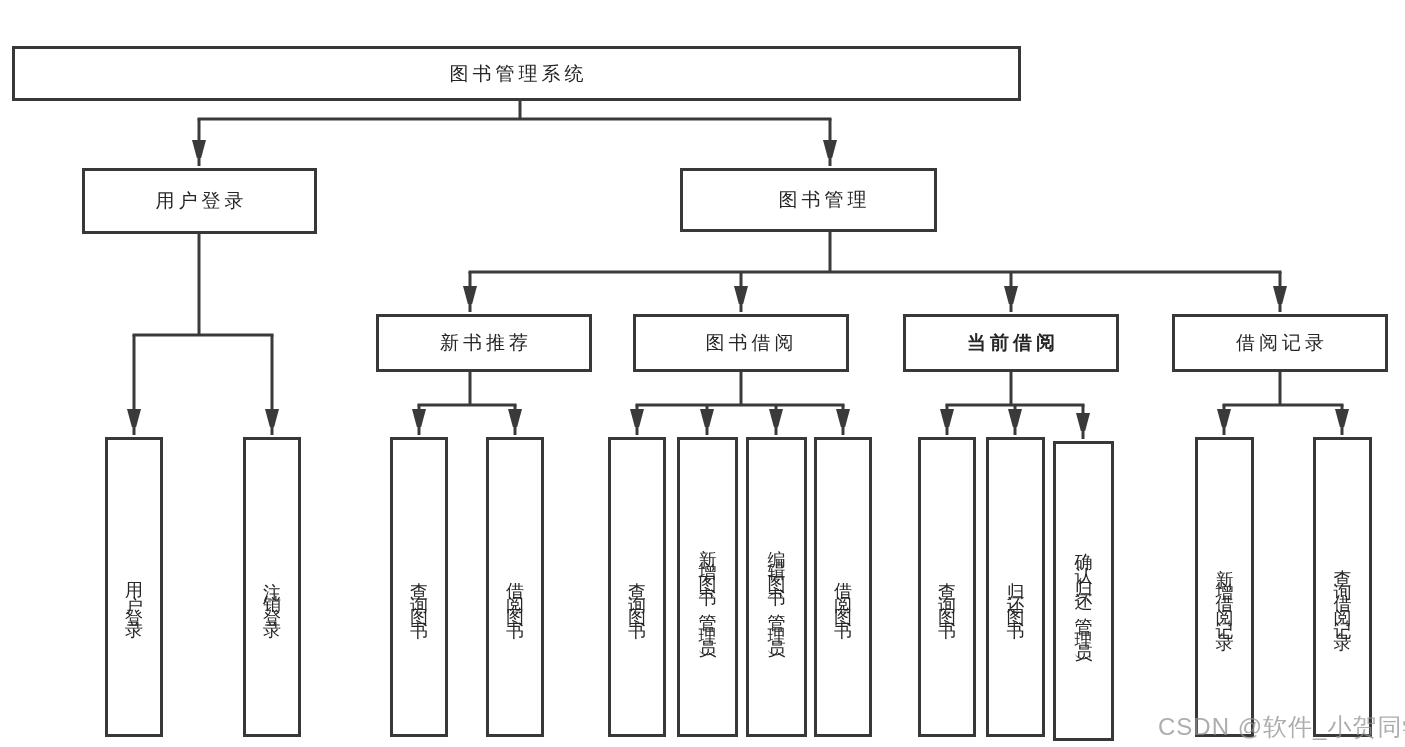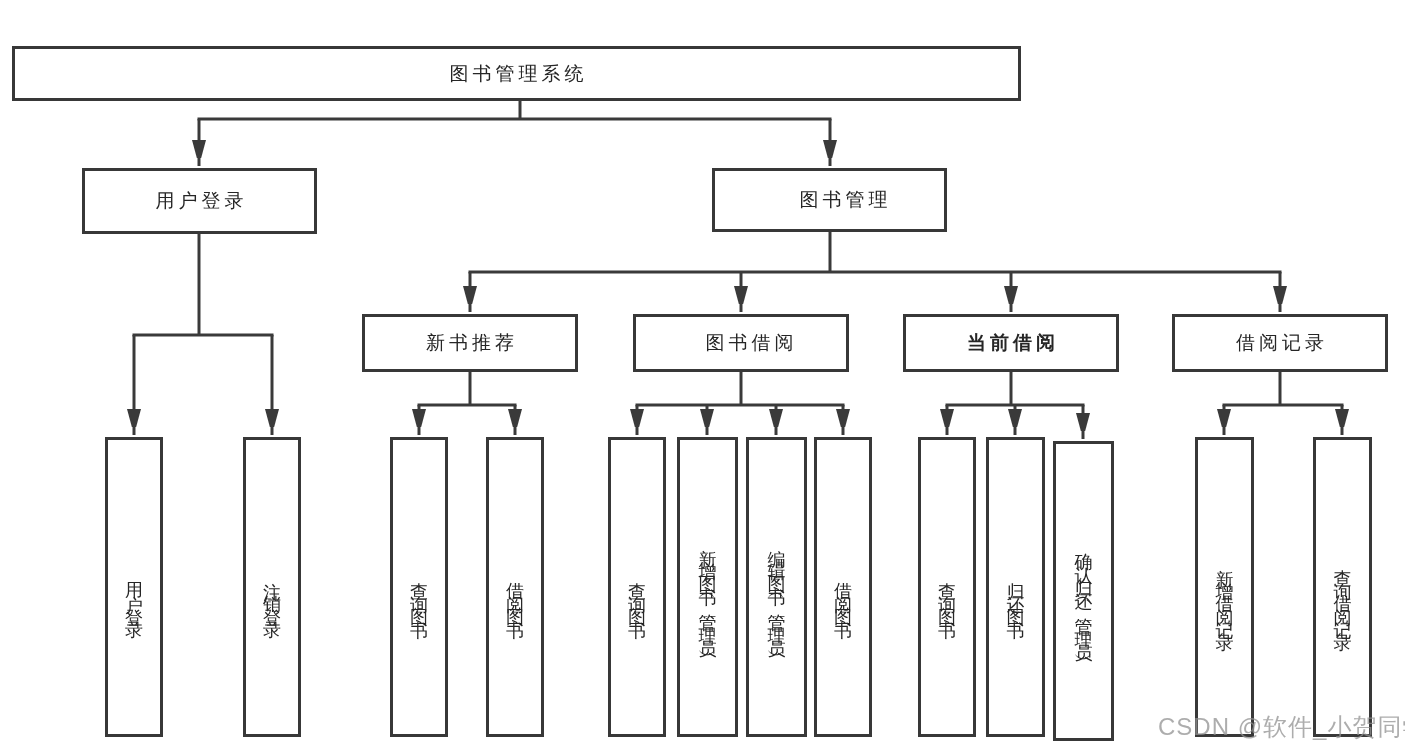--- a/index.html
+++ b/index.html
@@ -37,23 +37,23 @@
     writing-mode: vertical-rl;
     text-orientation: mixed;
     font-size: 18px;
     line-height: 1;
     letter-spacing: 13px;
     white-space: nowrap;
     margin-bottom: -13px; 
   }
   .root-box    { left: 12px;  top: 13px;  width: 1009px; height: 55px; margin-top: 33px; }
   .lvl2-a     { left: 82px;  top: 168px; width: 235px; height: 66px; }
-  .lvl2-b     { left: 712px; top: 168px; width: 235px; height: 64px; padding-left: 28px; }
+  .lvl2-b     { left: 680px; top: 168px; width: 257px; height: 64px; padding-left: 28px; }
   .lvl3        { top: 314px; width: 216px; height: 58px; }
-  .lvl3-a     { left: 362px; }
+  .lvl3-a     { left: 376px; }
   .lvl3-b     { left: 633px; padding-left: 17px; }
   .lvl3-c     { left: 903px; font-weight: bold; }
   .lvl3-d     { left: 1172px; }
   .leaf        { top: 437px; width: 58px; height: 300px; }
   .leaf-0  { left: 105px; }
   .leaf-1  { left: 243px; }
   .leaf-2  { left: 390px; }
   .leaf-3  { left: 486px; }
   .leaf-4  { left: 608px; }
   .leaf-5  { left: 677px; width: 61px; }

